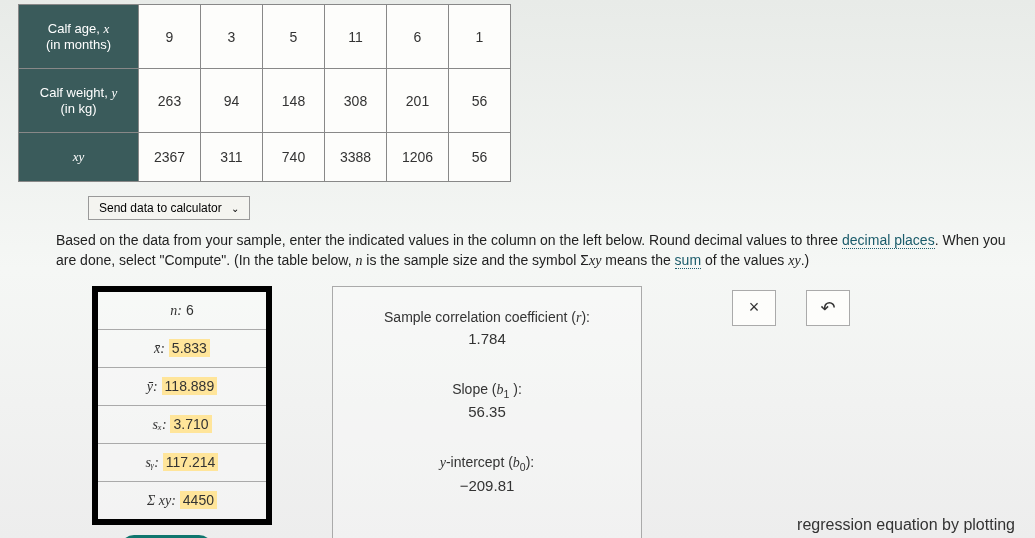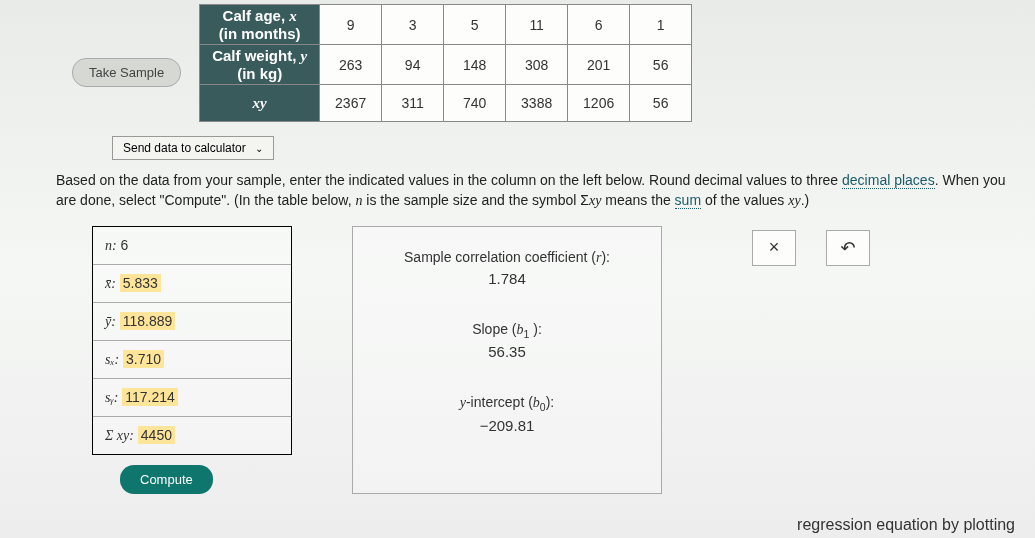--- a/index.html
+++ b/index.html
@@ -26,58 +26,58 @@
   cursor: pointer;
 }
 .data-table {
   margin-left: 18px;
   border-collapse: collapse;
   background: #fff;
 }
 .data-table th {
   background: #3a5b5b;
   color: #fff;
-  font-weight: bold;
-  padding: 2px 10px;
+  font-weight: normal;
+  padding: 16px 10px;
   border: 1px solid #888;
   text-align: center;
-  font-size: 15px;
+  font-size: 13px;
   width: 120px;
 }
 .data-table th .var { font-style: italic; font-family: 'Times New Roman', serif; }
 .data-table td {
   border: 1px solid #888;
   padding: 10px 8px;
   text-align: center;
   width: 62px;
   font-size: 14px;
   background: #fdfdfb;
 }
 .send-data {
-  margin-left: 112px;
+  margin-left: 88px;
   margin-top: 14px;
 }
 .send-data-btn {
   border: 1px solid #999;
   background: #f4f4f0;
   padding: 4px 10px;
   font-size: 12px;
   cursor: pointer;
 }
 .chev { margin-left: 6px; font-size: 10px; }
 .instructions {
   margin: 10px 28px 0 56px;
   font-size: 14px;
   color: #222;
   line-height: 1.45;
 }
 .instructions .link { color: #1a5b6a; border-bottom: 1px dotted #1a5b6a; }
 .instructions em.m { font-style: italic; font-family: 'Times New Roman', serif; }
 .lower { display: flex; margin: 14px 0 0 92px; gap: 60px; }
-.stats-col { border: 1px solid #000000; background: rgba(255,255,255,0.3); width: 200px; }
+.stats-col { border: 6px solid #000000; background: rgba(255,255,255,0.3); width: 180px; text-align: center; }
 .stats-col .row {
   border-bottom: 1px solid #aaa;
   padding: 10px 12px;
   font-size: 14px;
 }
 .stats-col .row:last-of-type { border-bottom: none; }
 .stats-col .lbl { font-style: italic; font-family: 'Times New Roman', serif; }
 .stats-col .val { background: #ffe59a; padding: 1px 3px; margin-top: 40px; }
 .compute-btn {
   background: #0f766e;
@@ -116,21 +116,20 @@
   bottom: 4px;
   font-size: 16px;
   color: #333;
 }
 .sub { font-size: 0.75em; vertical-align: sub; }
 </style>
 </head>
 <body>
 
 <div class="top-area">
-  <button class="take-sample-btn">Take Sample</button>
   <table class="data-table">
     <tbody>
         <tr>
       <th><span>Calf age, <span class="var">x</span><br>(in months)</span></th>
       <td>9</td>
       <td>3</td>
       <td>5</td>
       <td>11</td>
       <td>6</td>
       <td>1</td>

